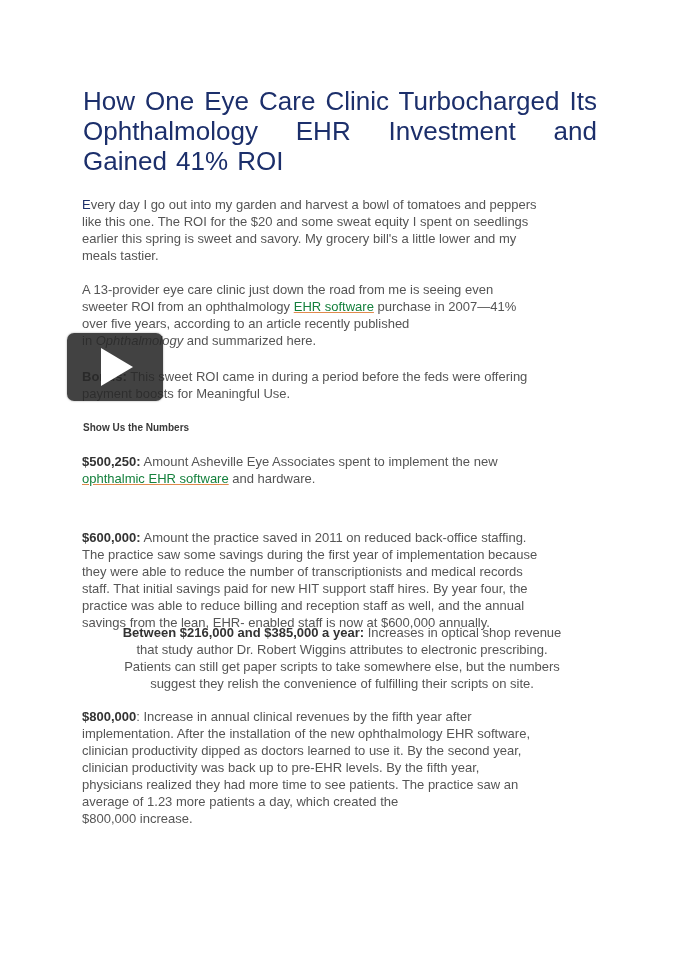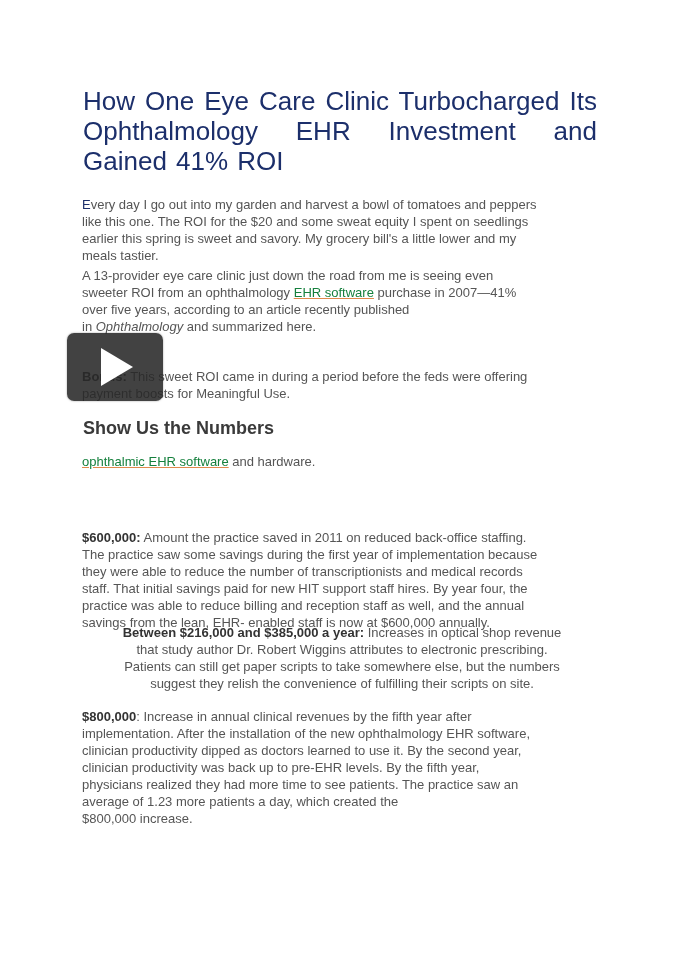--- a/index.html
+++ b/index.html
@@ -56,21 +56,21 @@
       color: #15803d;
       text-decoration: underline;
       text-decoration-color: #e08a4c;
       cursor: pointer;
     }
     .section-heading {
       position: absolute;
       left: 83px;
       top: 419px;
       margin: 0;
-      font-size: 18px;
+      font-size: 10px;
       font-weight: bold;
       color: #3a3a3a;
       line-height: 18px;
     }
     .play-button {
       position: absolute;
       left: 67px;
       top: 333px;
       width: 96px;
       height: 68px;
@@ -97,35 +97,36 @@
 
   <h1 class="title">How One Eye Care Clinic Turbocharged Its Ophthalmology EHR Investment and Gained 41% ROI</h1>
 
   <div class="block lines" style="top:196px;">
     <span class="line"><span class="dropcap">E</span><span>very day I go out into my garden and harvest a bowl of tomatoes and peppers</span></span>
     <span class="line">like this one. The ROI for the $20 and some sweat equity I spent on seedlings</span>
     <span class="line">earlier this spring is sweet and savory. My grocery bill's a little lower and my</span>
     <span class="line">meals tastier.</span>
   </div>
 
-  <div class="block lines" style="top:267px;">
+  <div class="block lines" style="top:281px;">
     <span class="line">A 13-provider eye care clinic just down the road from me is seeing even</span>
     <span class="line"><span>sweeter ROI from an ophthalmology </span><a class="link">EHR software</a><span> purchase in 2007—41%</span></span>
     <span class="line">over five years, according to an article recently published</span>
     <span class="line"><span>in </span><i>Ophthalmology</i><span> and summarized here.</span></span>
   </div>
 
   <div class="block lines" style="top:368px;">
     <span class="line"><b>Bonus:</b><span> This sweet ROI came in during a period before the feds were offering</span></span>
     <span class="line">payment boosts for Meaningful  Use.</span>
   </div>
 
   <h2 class="section-heading">Show Us the Numbers</h2>
 
   <div class="block lines" style="top:453px;">
+    <span class="line"><b>$500,250:</b><span> Amount Asheville  Eye Associates spent to implement the new</span></span>
     <span class="line"><a class="link">ophthalmic  EHR software</a><span> and hardware.</span></span>
   </div>
 
   <div class="block lines" style="top:504px;margin-top:25px;">
     <span class="line"><b>$600,000:</b><span> Amount the practice saved in 2011 on reduced back-office staffing.</span></span>
     <span class="line">The practice saw some savings during the first year of implementation because</span>
     <span class="line">they were able to reduce the number of transcriptionists and medical records</span>
     <span class="line">staff. That initial  savings paid for new HIT  support staff hires. By year four, the</span>
     <span class="line">practice was able to reduce billing and reception staff as well, and the annual</span>
     <span class="line">savings from the lean, EHR- enabled  staff is now at $600,000 annually.</span>

